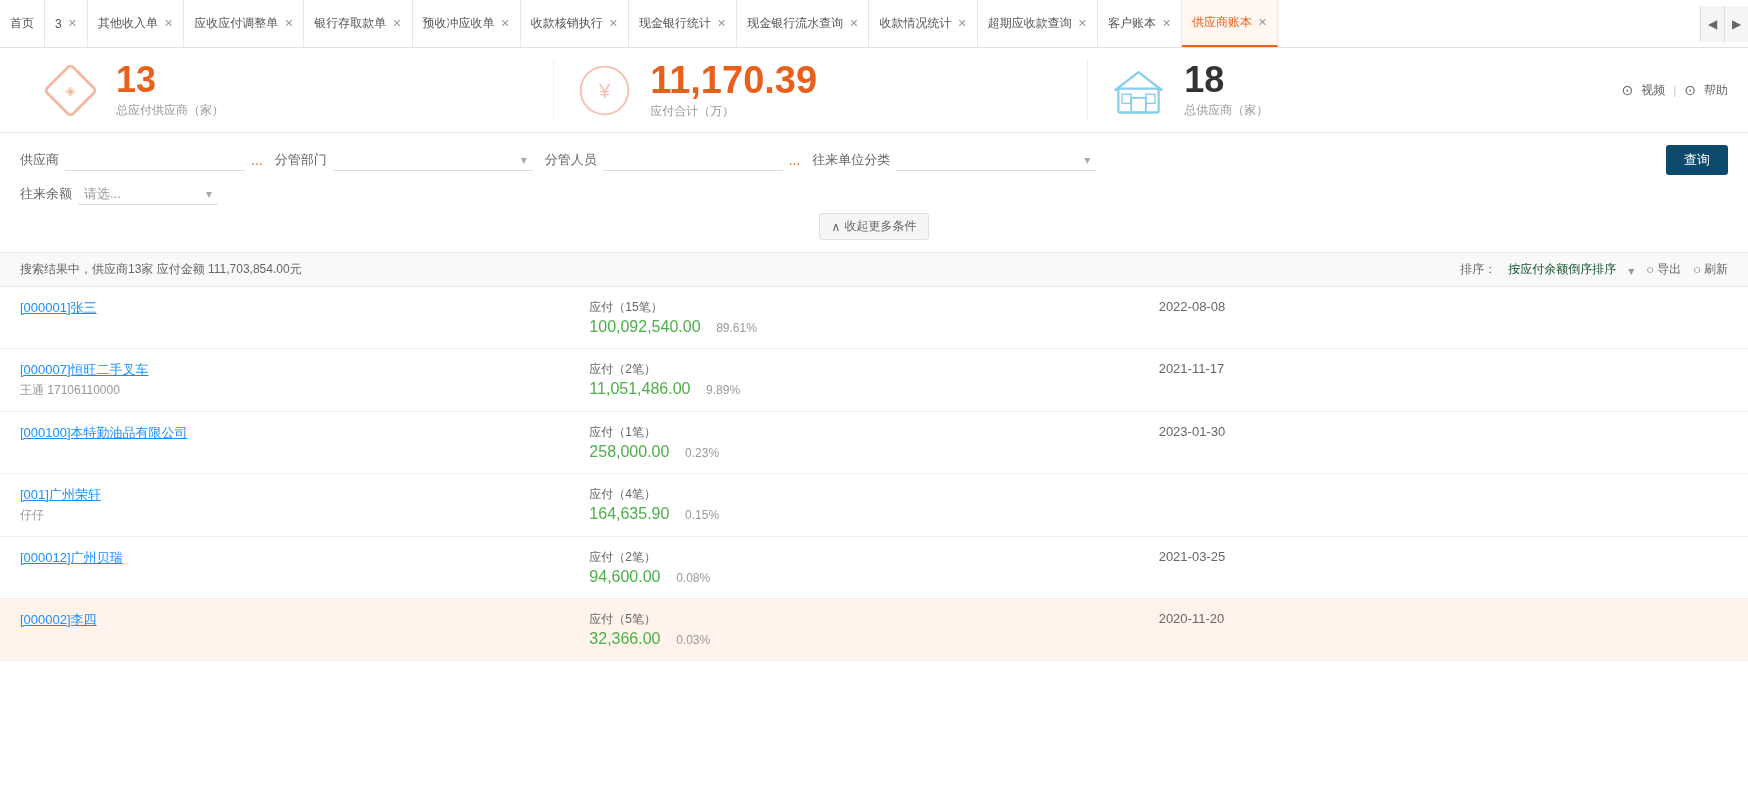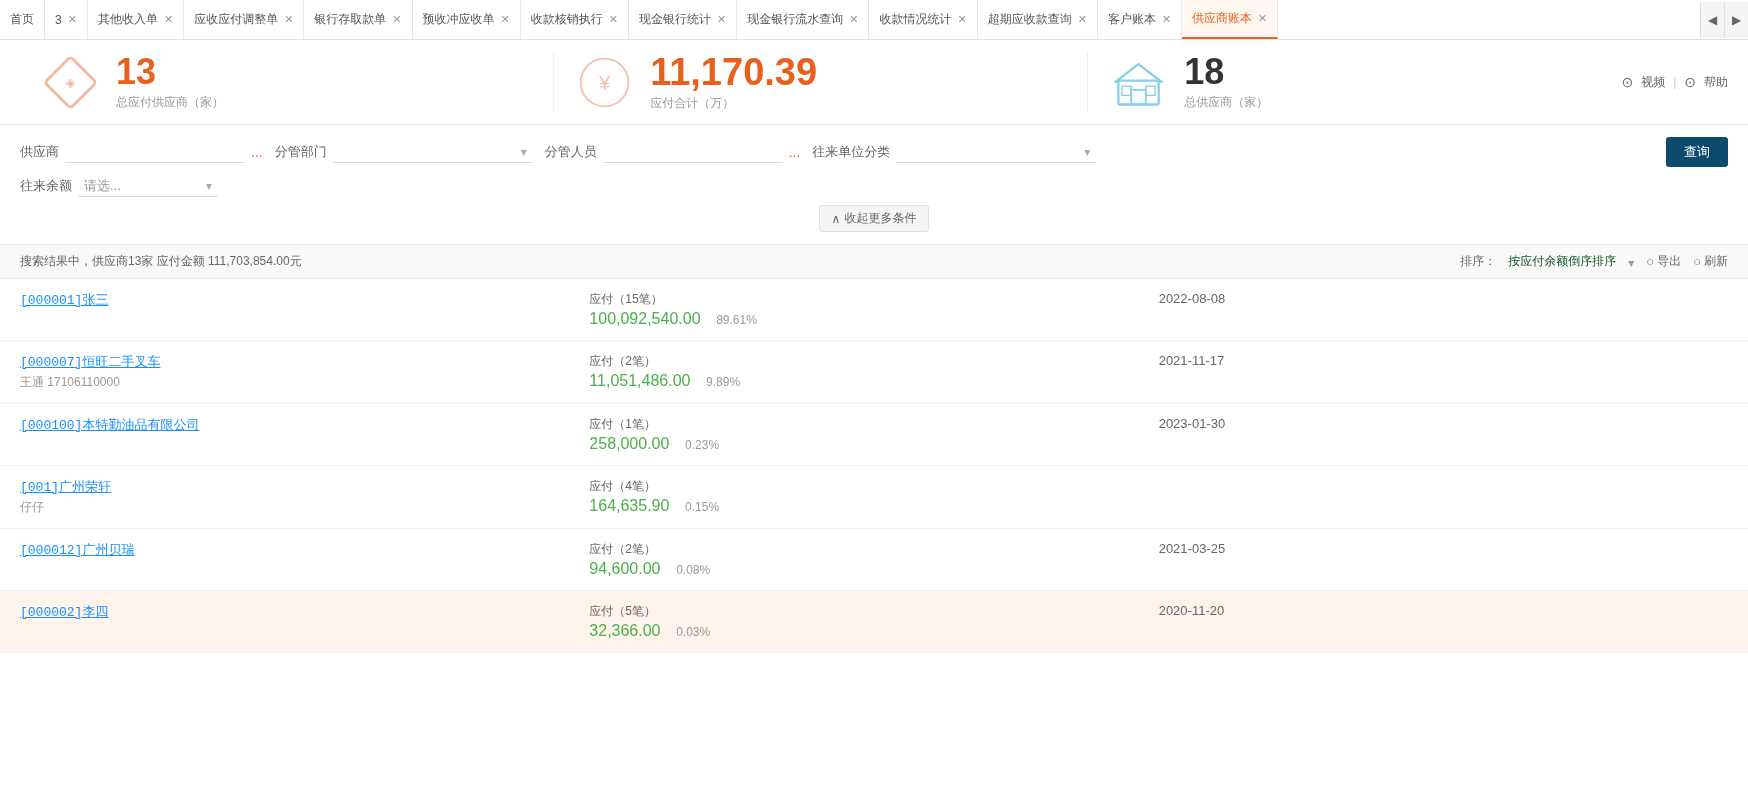--- a/index.html
+++ b/index.html
@@ -4,21 +4,21 @@
   <style>
     * { box-sizing: border-box; margin: 0; padding: 0; }
     body { font-family: 'Microsoft YaHei', Arial, sans-serif; font-size: 13px; background: #f5f5f5; color: #333; overflow-x: hidden; }
 
     
     .top-nav {
       display: flex;
       align-items: center;
       background: #fff;
       border-bottom: 1px solid #e0e0e0;
-      height: 40px;
+      height: 48px;
       overflow: hidden;
     }
     .nav-tab {
       display: flex;
       align-items: center;
       padding: 0 10px;
       height: 100%;
       border-right: 1px solid #e8e8e8;
       white-space: nowrap;
       cursor: pointer;
@@ -236,21 +236,20 @@
       border-bottom: 1px solid #f0f0f0;
       align-items: start;
       cursor: pointer;
     }
     .table-row.highlighted { background: #fff3ec; }
     .supplier-name {
       color: #1890ff;
       text-decoration: underline;
       cursor: pointer;
       font-size: 13px;
-      font-family: Liberation Mono, monospace;
     }
     .supplier-sub {
       color: #999;
       font-size: 12px;
       margin-top: 3px;
     }
     .tx-label {
       font-size: 12px;
       color: #666;
       margin-bottom: 2px;

